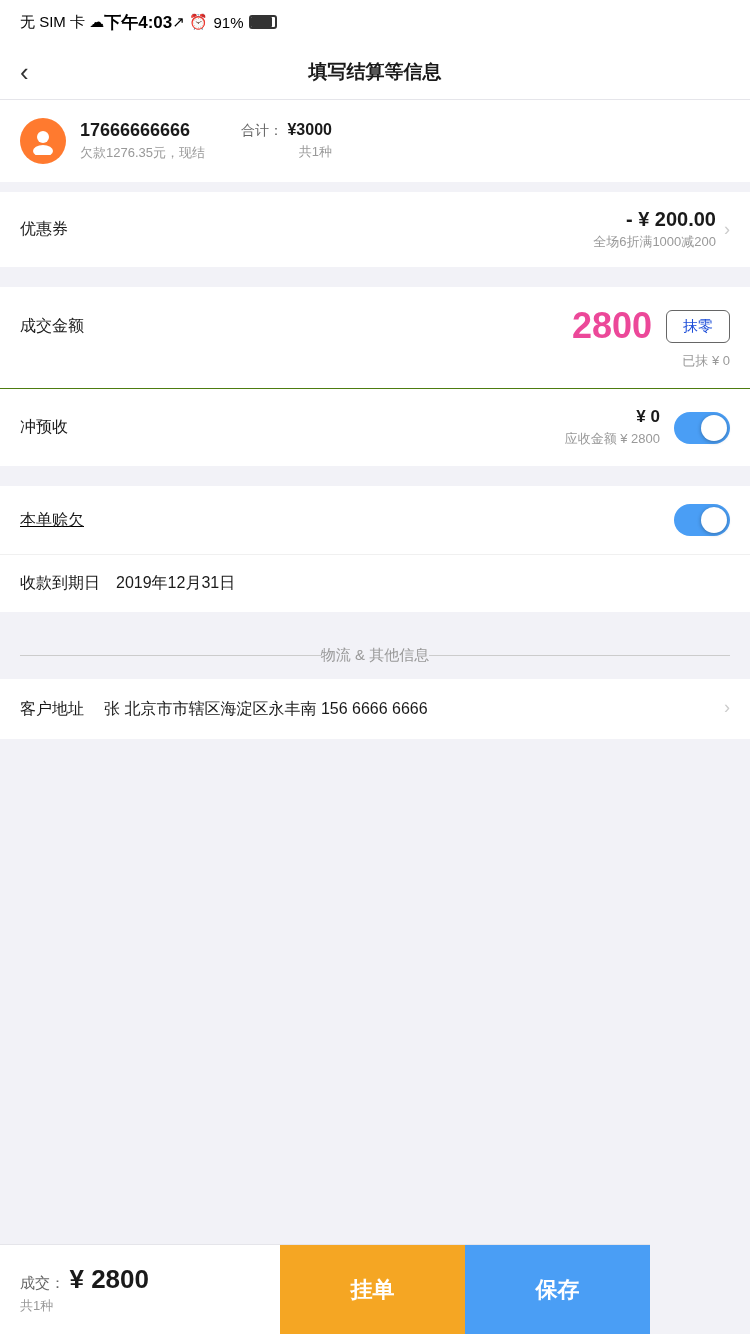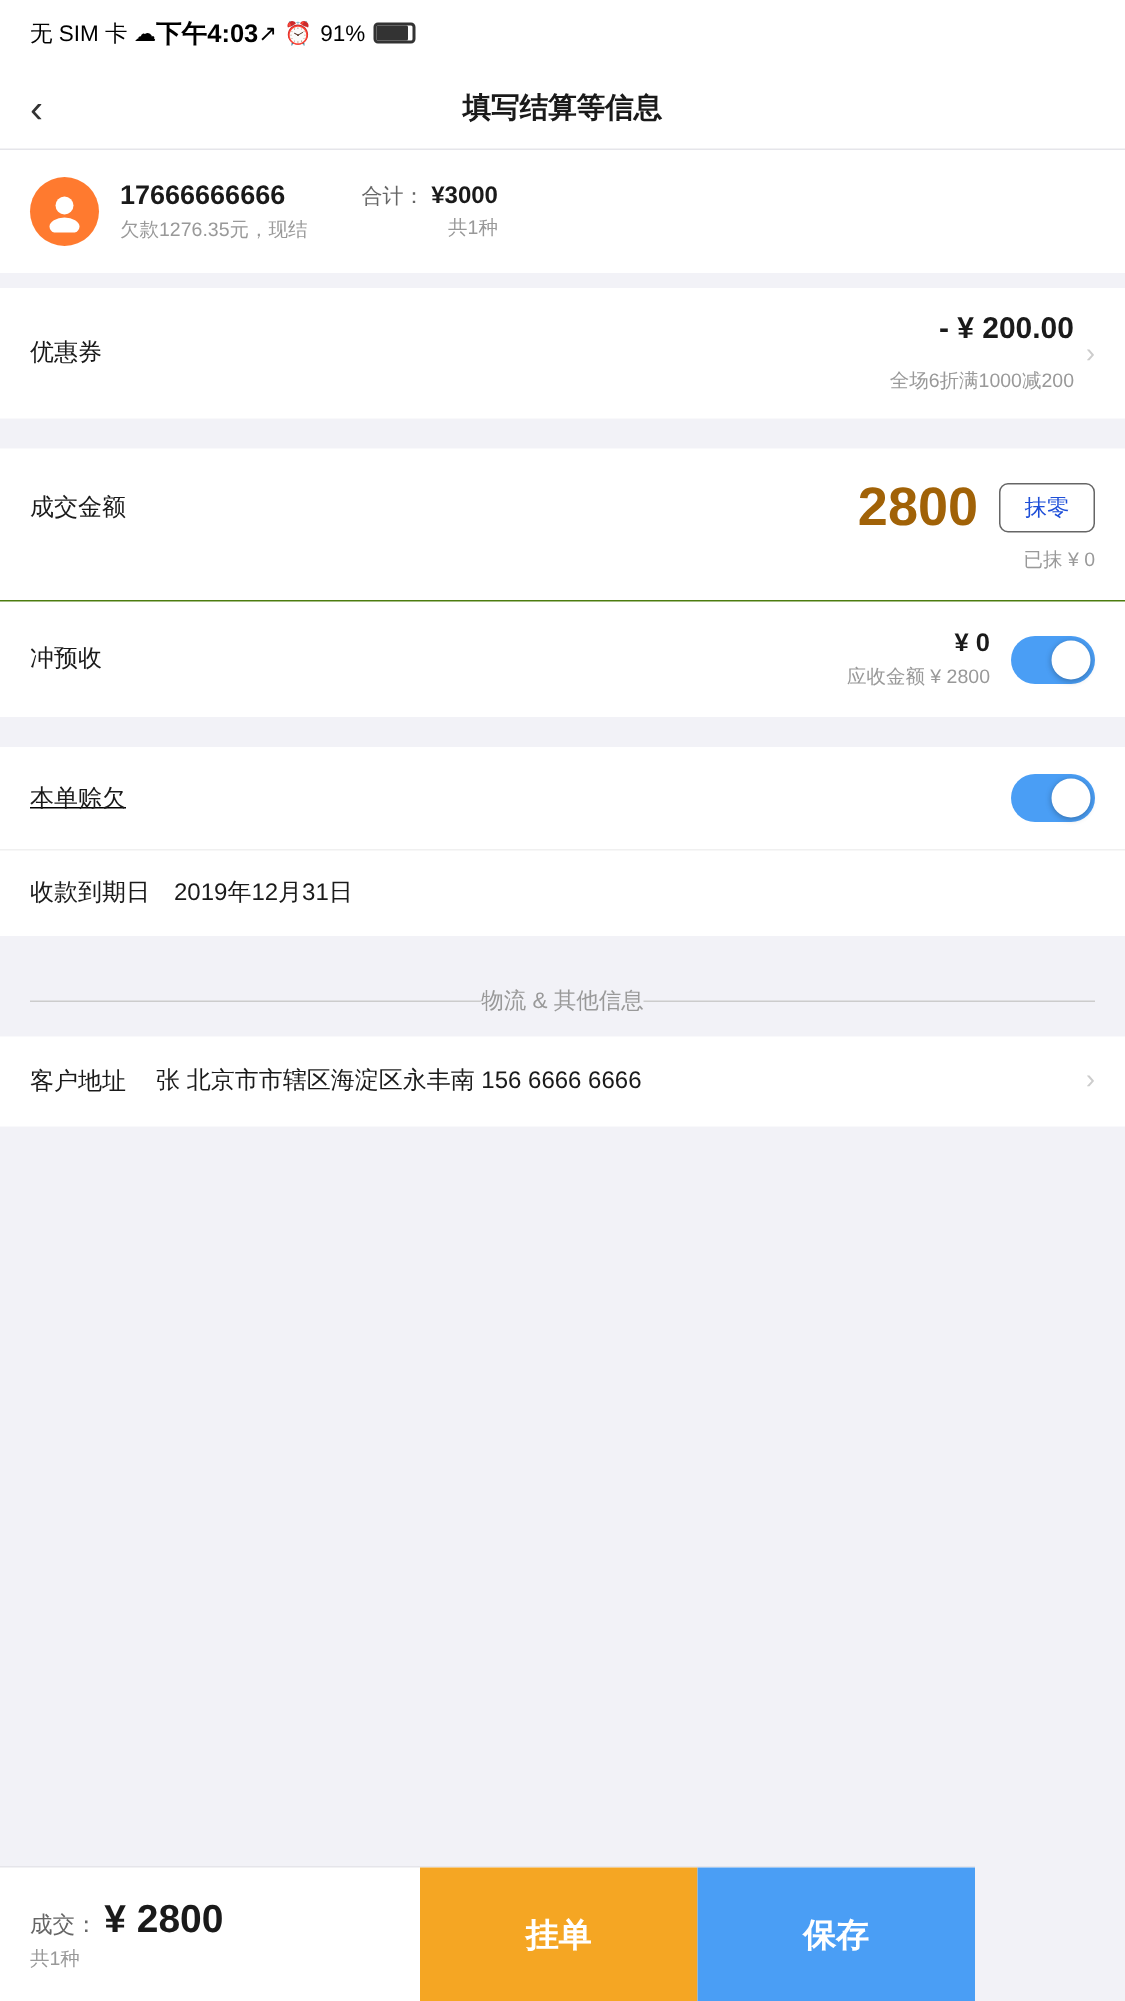--- a/index.html
+++ b/index.html
@@ -131,21 +131,21 @@
     .coupon-amount {
       font-size: 20px;
       font-weight: 600;
       color: #1a1a1a;
       text-align: right;
     }
     .coupon-desc {
       font-size: 13px;
       color: #999;
       text-align: right;
-      margin-top: 14px;
+      margin-top: 2px;
     }
     .chevron-icon {
       color: #ccc;
       font-size: 18px;
     }
 
     
     .section-divider {
       height: 10px;
       background: #f2f2f7;
@@ -167,21 +167,21 @@
       color: #1a1a1a;
     }
     .deal-right {
       display: flex;
       align-items: center;
       gap: 14px;
     }
     .deal-amount {
       font-size: 36px;
       font-weight: 600;
-      color: #a16207;
+      color: #ec4899;
     }
     .round-btn {
       border: 1.5px solid #666;
       border-radius: 6px;
       padding: 6px 16px;
       font-size: 15px;
       color: #1d4ed8;
       background: #fff;
       cursor: pointer;
     }

